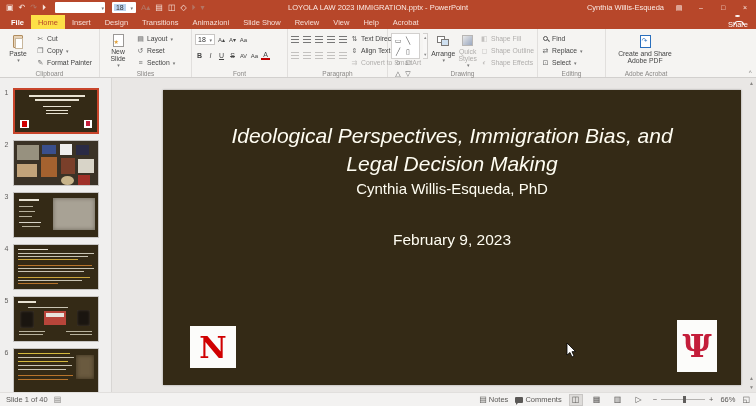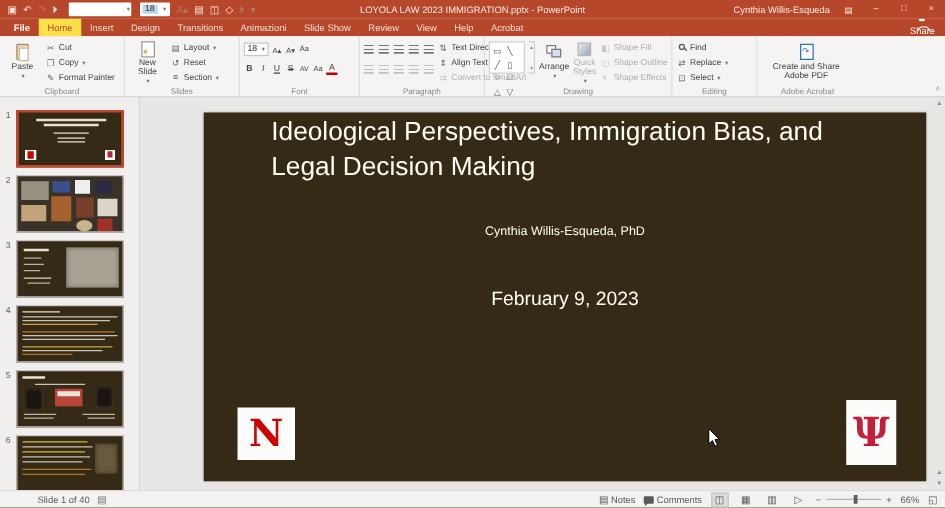--- a/index.html
+++ b/index.html
@@ -81,32 +81,32 @@
   .thumb-row { display:flex; align-items:flex-start; margin-bottom:6px; }
   .thumb-num { width:13px; text-align:center; font-size:7px; color:#605e5c; padding-top:1px; }
   .thumb { width:86px; height:46px; background:#342a16; border:1px solid #c8c6c4; position:relative; overflow:hidden; }
   .thumb-row.sel .thumb { border:2px solid #c8452b; }
   .thumb .bar { position:absolute; height:2px; background:#e8e2d2; }
   .thumb .blk { position:absolute; }
 
   
   .canvas { position:absolute; left:112px; top:78px; width:644px; height:314px; background:#e9e7e5; }
   .slide { position:absolute; left:51px; top:12px; width:578px; height:295px; background:#342a16; box-shadow:0 0 2px rgba(0,0,0,.35); }
-  .slide-title { position:absolute; top:2px; left:50%; transform:translateX(-50%); width:470px; font-size:21px; line-height:1.32; color:#fffdf2; }
-  .slide-author { position:absolute; top:90px; left:0; width:100%; text-align:center; font-size:10px; color:#fffdf2; }
+  .slide-title { position:absolute; top:32px; left:50%; transform:translateX(-50%); width:470px; text-align:center; font-size:21px; line-height:1.32; color:#fffdf2;font-style:italic; }
+  .slide-author { position:absolute; top:90px; left:0; width:100%; text-align:center; font-size:15px; color:#fffdf2; }
   .slide-block { position:absolute; top:139px; left:0; width:100%; text-align:center; font-size:15.5px; line-height:1.42; color:#fffdf2; }
   .logo-n { position:absolute; left:27px; bottom:17px; width:46px; height:42px; background:#fcfcfa; display:flex; align-items:center; justify-content:center; font-family:"DejaVu Serif", serif; font-weight:bold; font-size:30px; color:#d00000; }
   .logo-psi { position:absolute; right:24px; bottom:13px; width:40px; height:52px; background:#fcfcfa; display:flex; align-items:center; justify-content:center; font-family:"DejaVu Serif", serif; font-weight:bold; font-size:32px; color:#c41e3a; }
   .vscroll { position:absolute; right:0; top:0; width:9px; height:100%; display:flex; flex-direction:column; justify-content:space-between; align-items:center; font-size:5px; color:#8a8886; padding:2px 0; }
   .vscroll .navbtns { display:flex; flex-direction:column; gap:3px; align-items:center; }
   .cursor { position:absolute; left:566px; top:343px; z-index:50; }
 
   
   .statusbar { position:absolute; left:0; top:392px; width:756px; height:14px; background:#f3f2f1; border-top:1px solid #e1dfdd; display:flex; align-items:center; font-size:7.5px; color:#5a5856; }
-  .sb-left { display:flex; align-items:center; gap:6px; padding-left:6px;margin-left:24px; }
+  .sb-left { display:flex; align-items:center; gap:6px; padding-left:6px; }
   .sb-right { margin-left:auto; display:flex; align-items:center; gap:7px; padding-right:6px; }
   .sb-item { display:flex; align-items:center; gap:2px; cursor:default; }
   .comment-icon { width:8px; height:6px; background:#5a5856; border-radius:1px; position:relative; }
   .comment-icon::after { content:''; position:absolute; left:1px; bottom:-2px; border:2px solid transparent; border-top-color:#5a5856; border-left-color:#5a5856; }
   .view-btn { width:14px; height:12px; display:flex; align-items:center; justify-content:center; font-size:8px; color:#5a5856; }
   .view-btn.on { background:#dedcda; border:1px solid #c8c6c4; }
   .zoom-slider { display:flex; align-items:center; gap:4px; }
   .zoom-track { width:44px; height:1px; background:#b5b3b1; position:relative; }
   .zoom-thumb { position:absolute; left:50%; top:-3px; width:3px; height:7px; background:#605e5c; }
 </style>

